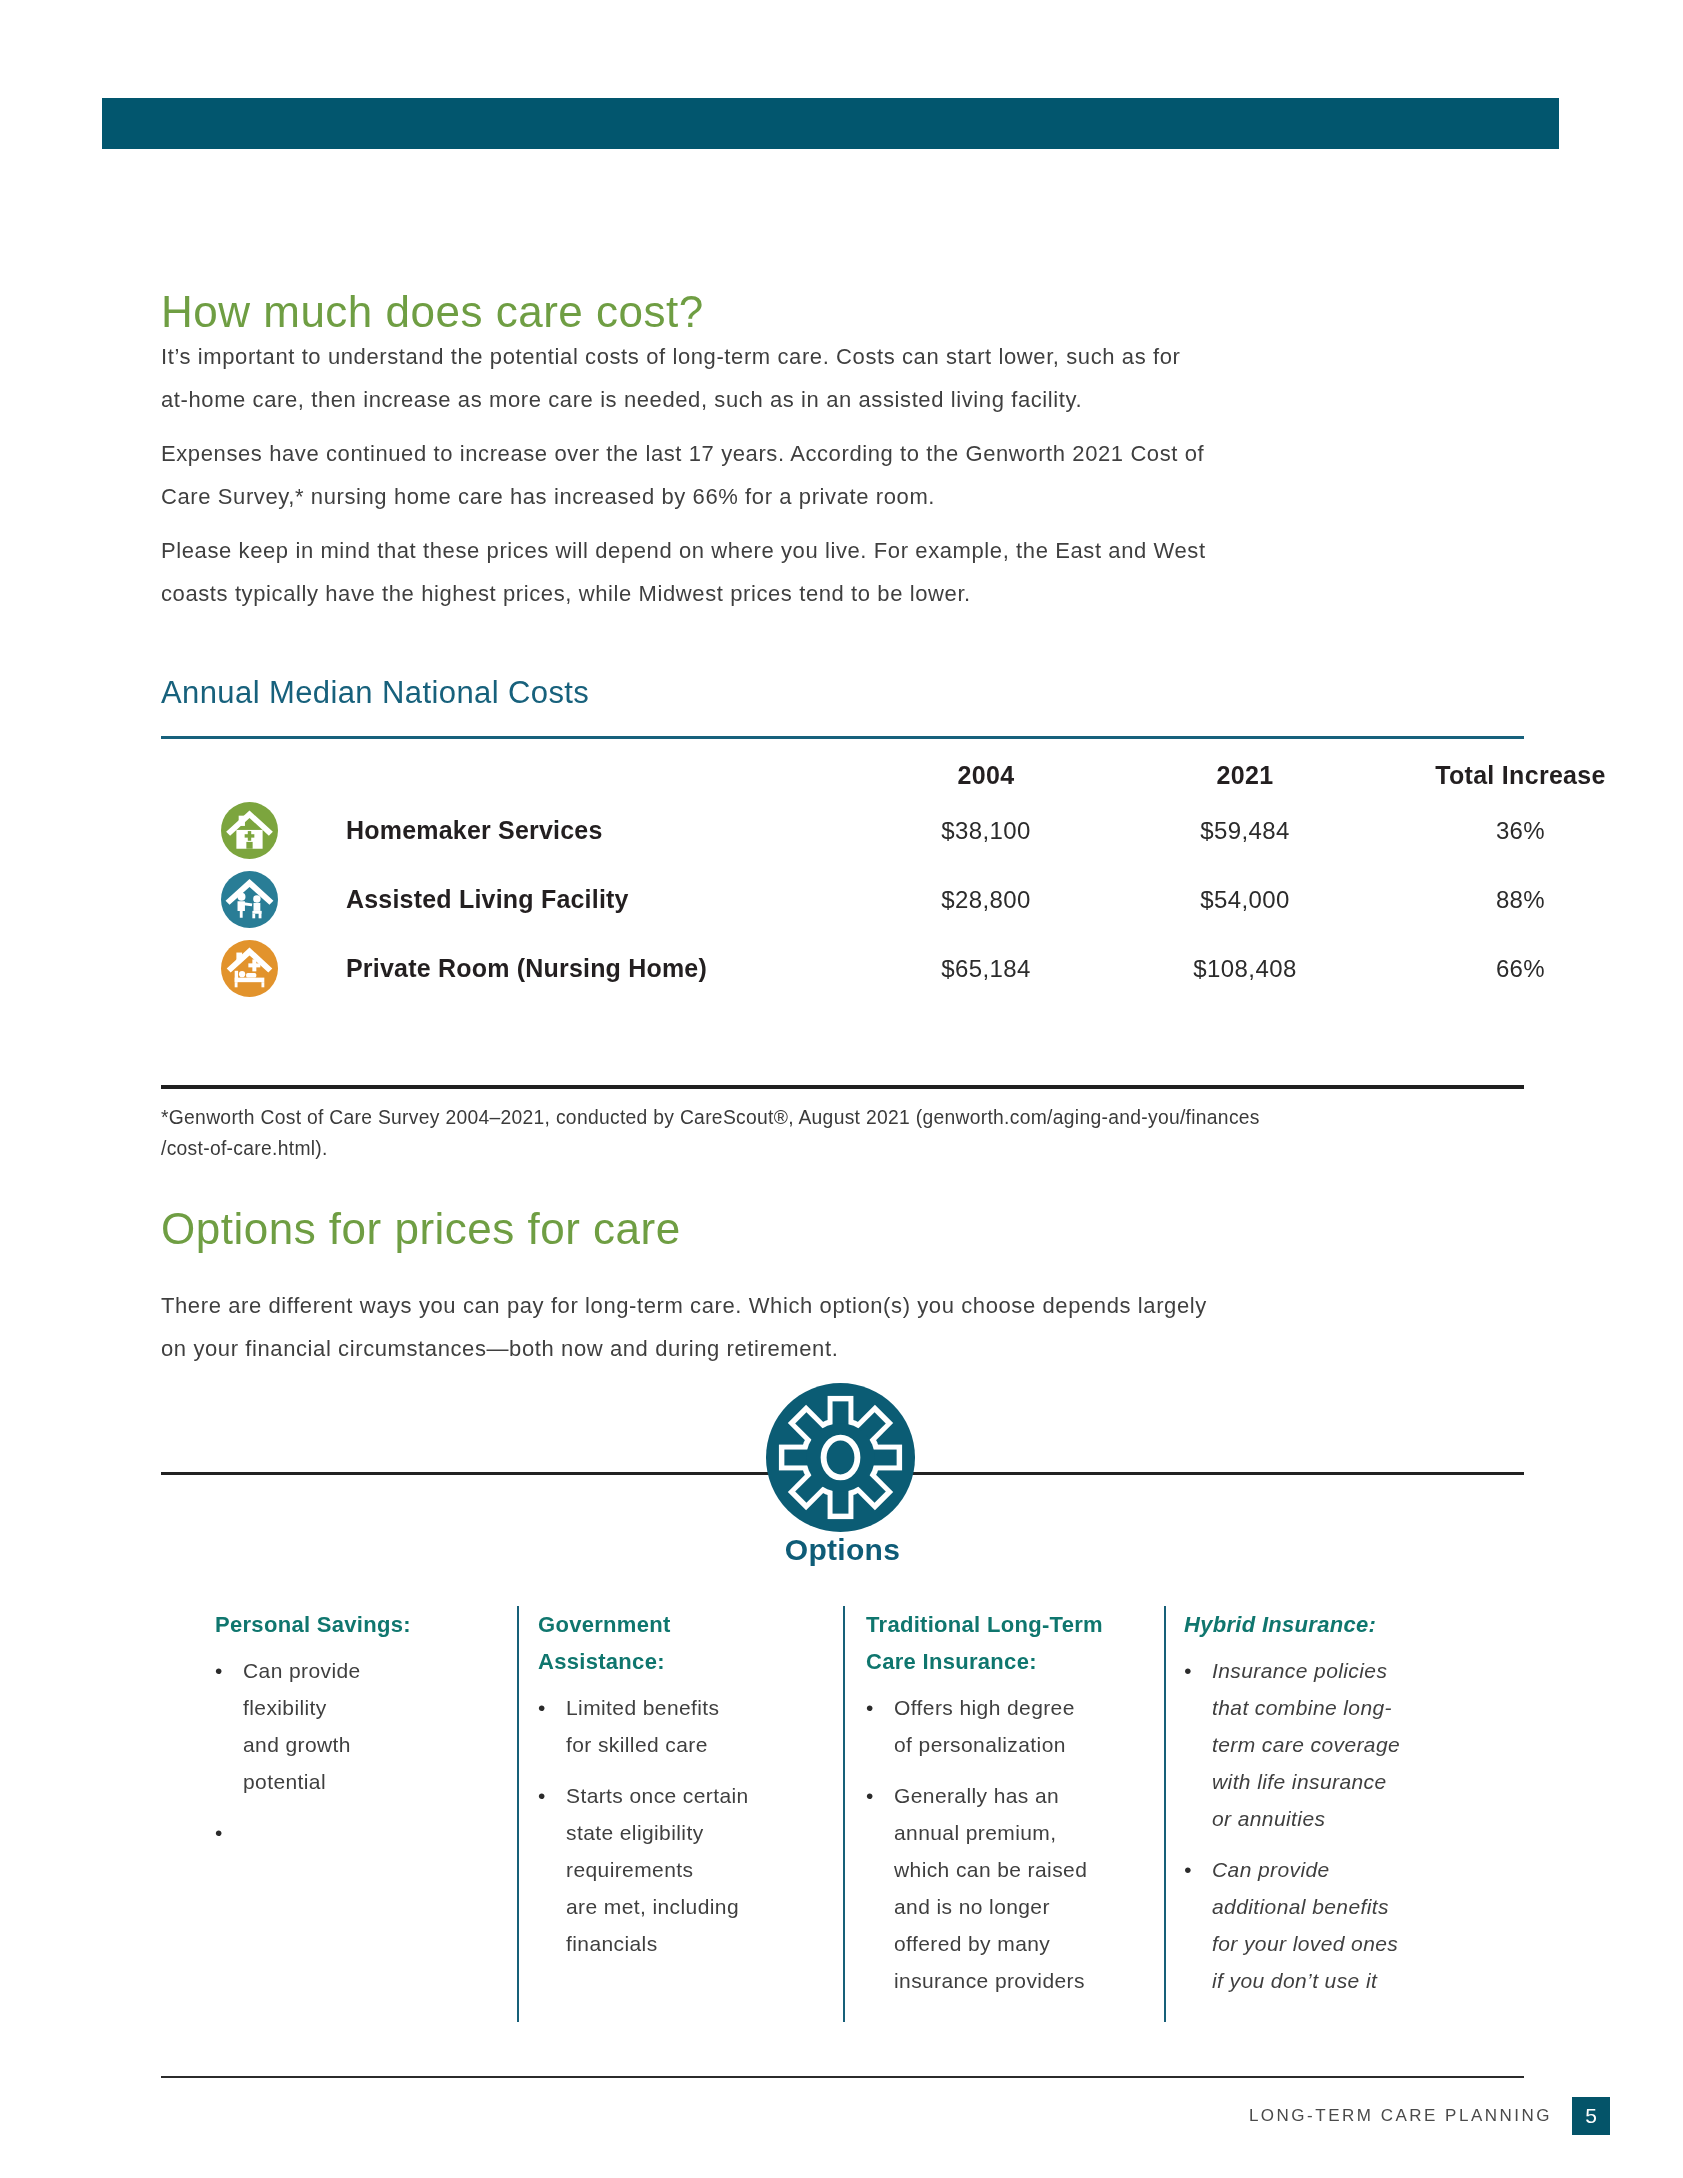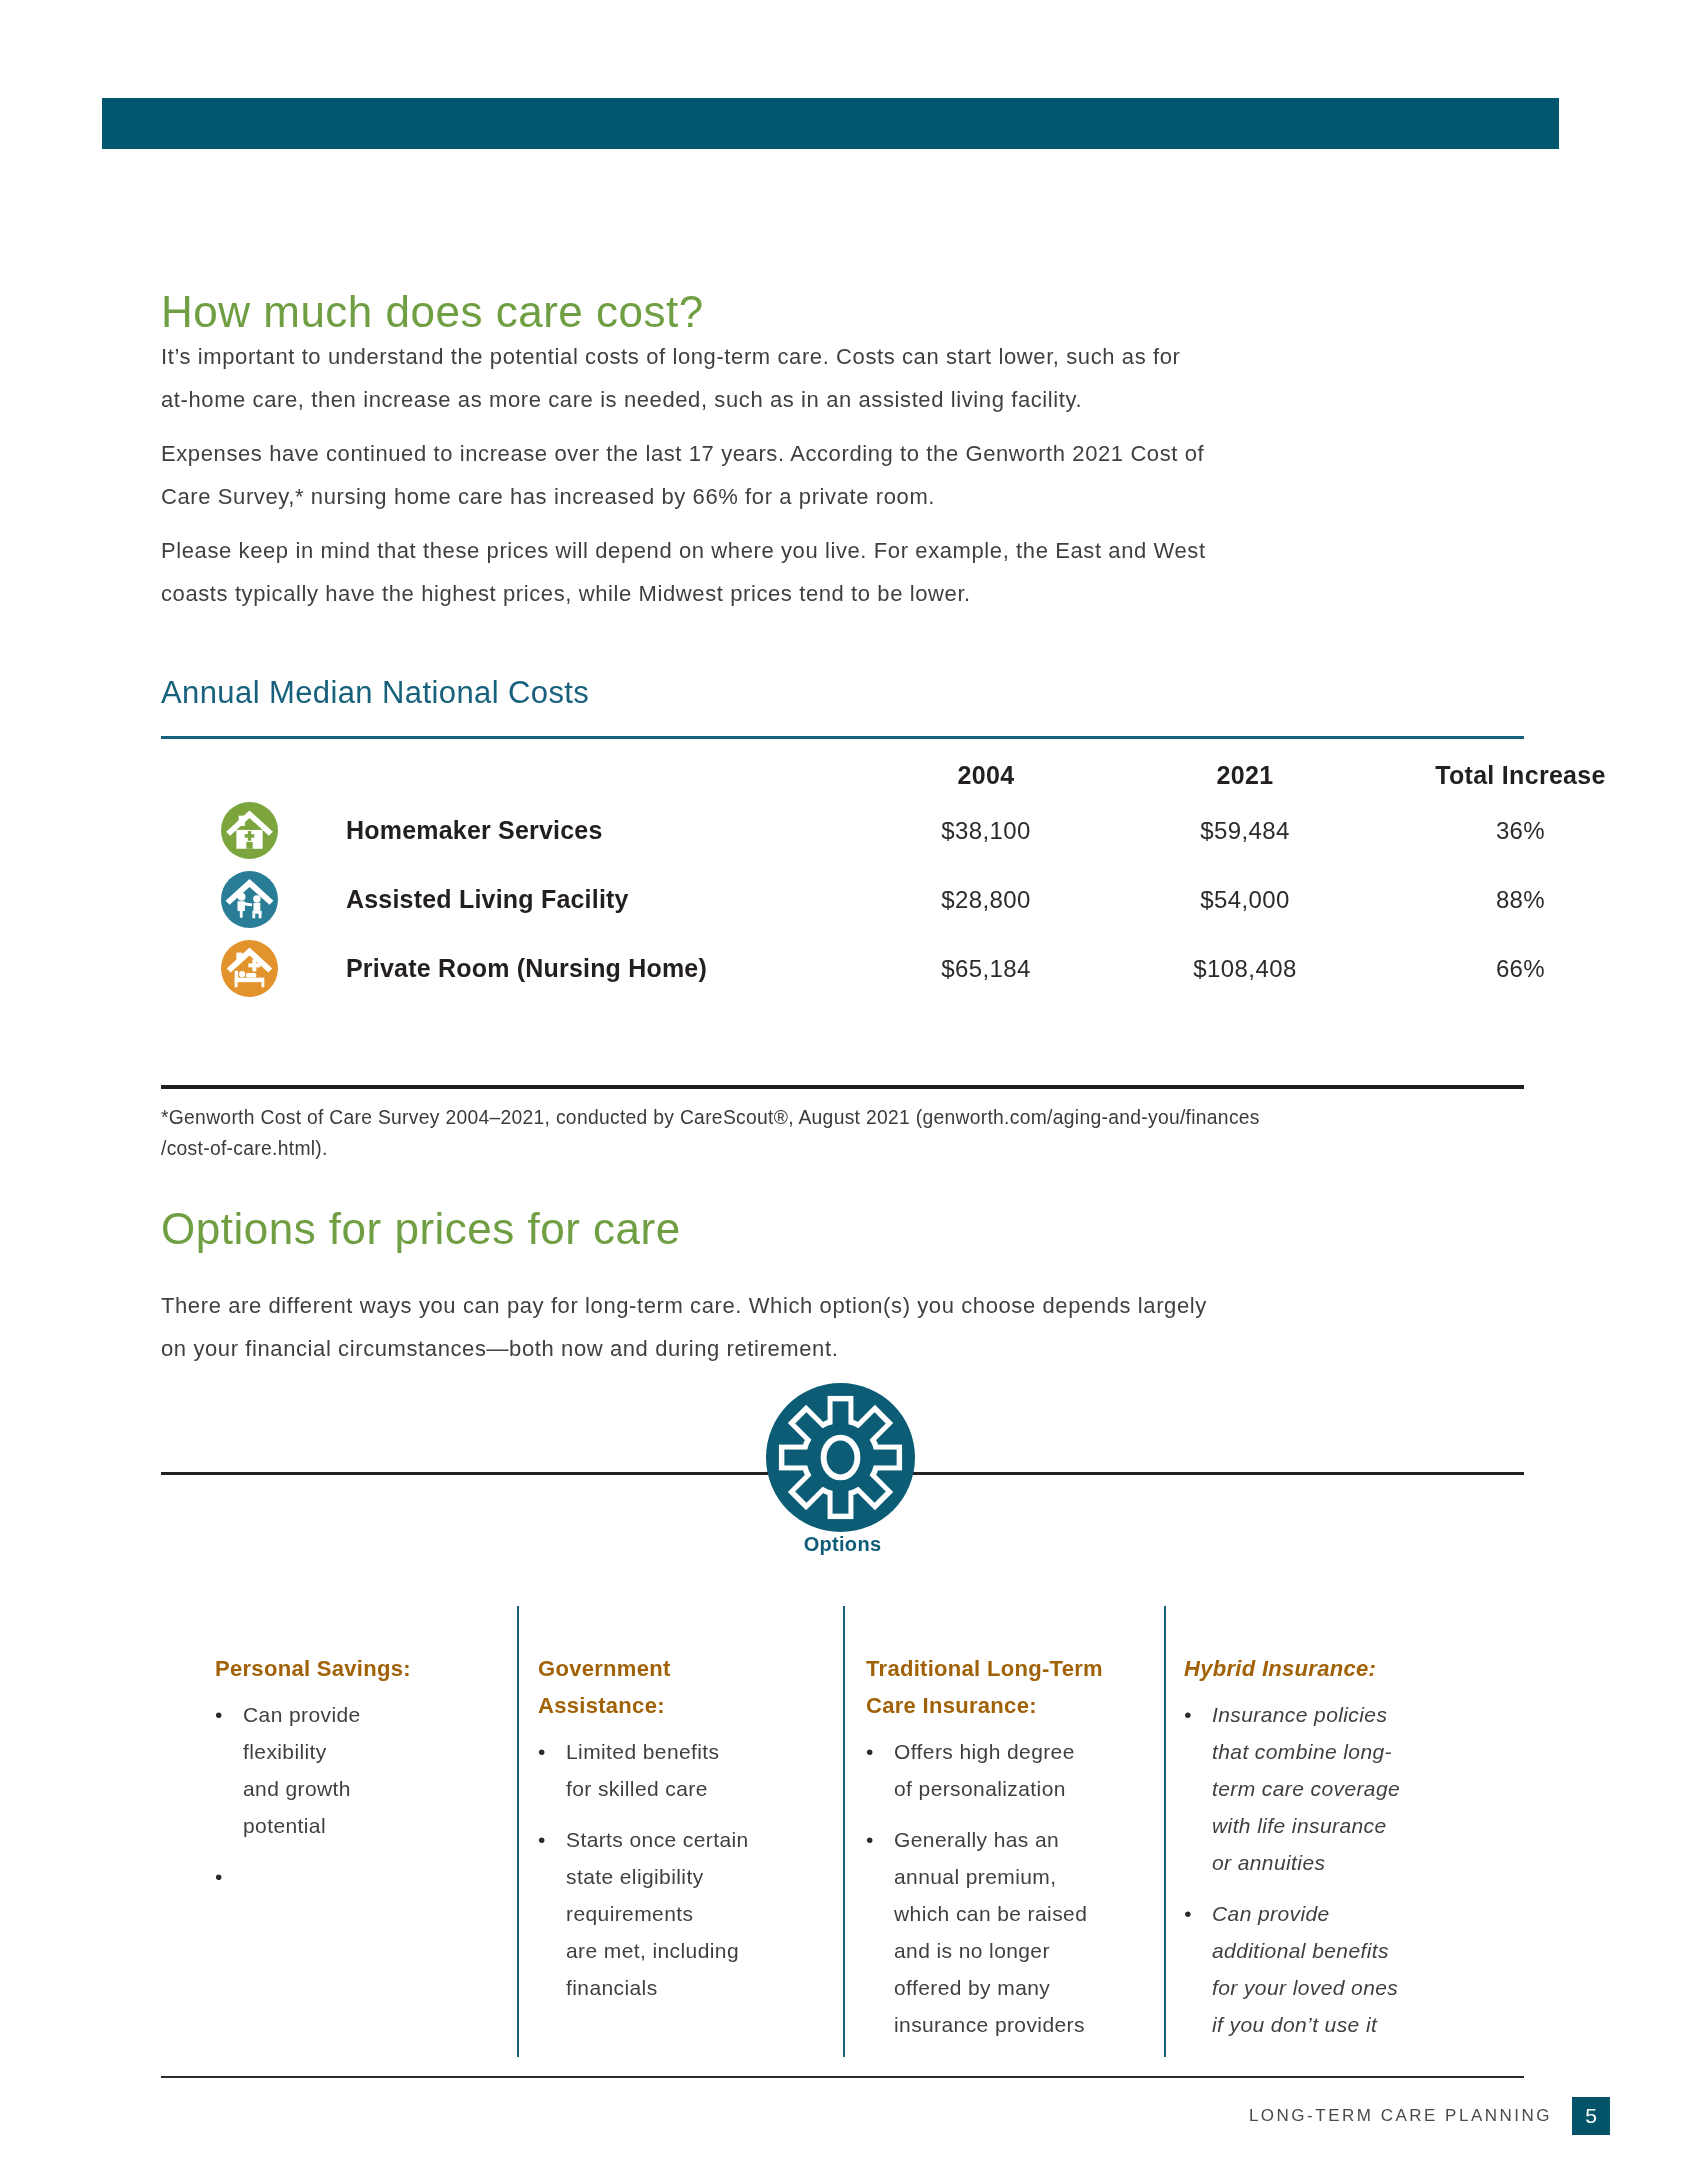--- a/index.html
+++ b/index.html
@@ -29,30 +29,30 @@
   .t-num{font-size:24px;color:#2b2b2b;text-align:center;letter-spacing:0.4px;}
   .footnote{position:absolute;left:161px;top:1102px;font-size:19.3px;line-height:31px;color:#3a3a3a;letter-spacing:0.3px;}
 
   .para-options{position:absolute;left:161px;top:1284px;width:1376px;}
 
   
   .hub-line{position:absolute;left:161px;top:1472px;width:1363px;height:3px;background:#222222;z-index:1;}
   .hub-circle{position:absolute;left:766px;top:1383px;width:149px;height:149px;z-index:2;}
   .hub-circle svg{display:block;width:149px;height:149px;}
   .hub-label{position:absolute;left:161px;top:1533px;width:1363px;text-align:center;
-             font-size:20px;font-weight:700;letter-spacing:0.3px;}
+             font-size:30px;font-weight:700;letter-spacing:0.3px;}
 
   
   .opt-cols{position:absolute;left:161px;top:1606px;width:1363px;display:flex;align-items:stretch;}
   .opt-col{box-sizing:border-box;min-height:416px;}
   .opt-col-1{width:356px;padding-left:54px;}
   .opt-col-2{width:321px;padding-left:21px;border-left:2px solid #176079;}
   .opt-col-3{width:326px;padding-left:19px;border-left:2px solid #176079;}
   .opt-col-4{width:360px;padding-left:18px;border-left:2px solid #176079;font-style:italic;}
-  .opt-heading{font-size:22px;font-weight:700;color:#a16207;line-height:37px;letter-spacing:0.3px;margin-bottom:9px;margin-top:44px;}
+  .opt-heading{font-size:22px;font-weight:700;color:#0f766e;line-height:37px;letter-spacing:0.3px;margin-bottom:9px;}
   .bullet{display:flex;margin-bottom:14px;}
   .bullet .dot{width:28px;flex:0 0 28px;font-size:21px;color:#2b2b2b;line-height:37px;}
   .bullet .dot::before{content:"\2022";}
   .bullet-text{font-size:21px;line-height:37px;color:#3f3f3f;letter-spacing:0.4px;}
 
   
   .footer-row{position:absolute;left:161px;top:2097px;width:1449px;height:38px;
               display:flex;align-items:center;justify-content:flex-end;}
   .footer-label{font-size:17px;letter-spacing:2.5px;color:#4a4a4a;}
   .page-badge{margin-left:20px;width:38px;height:38px;display:flex;align-items:center;justify-content:center;

